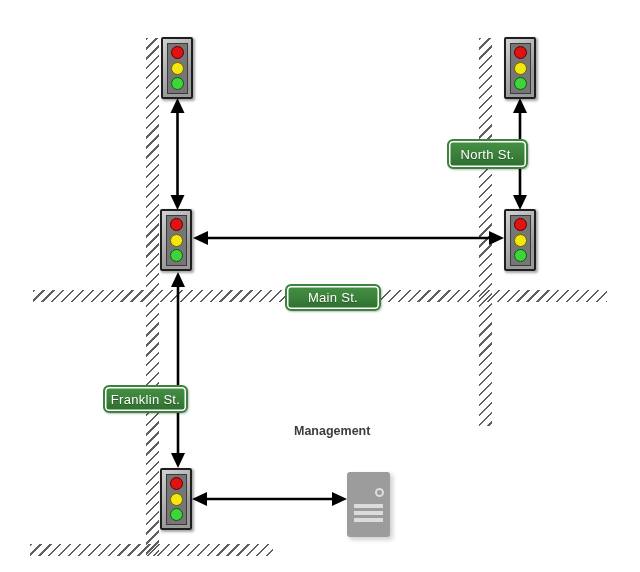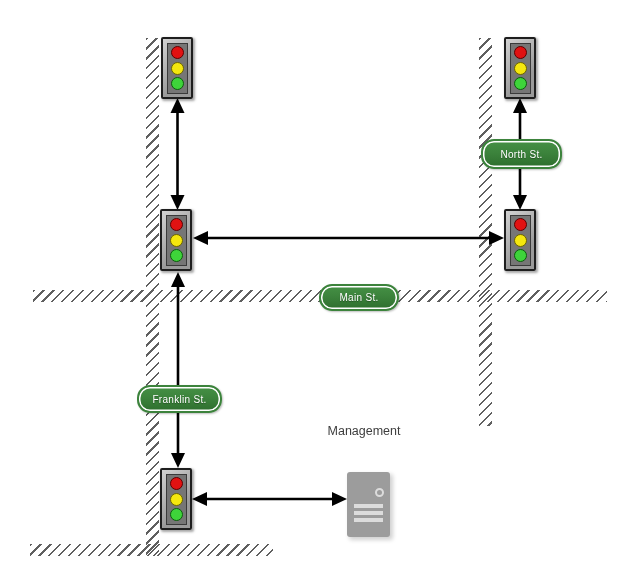--- a/index.html
+++ b/index.html
@@ -33,29 +33,29 @@
   .lamp-yellow{background:var(--lamp-yellow,#f4e70e);border:1.5px solid var(--lamp-yellow-border,#6b6400);}
   .lamp-green{background:var(--lamp-green,#3ed43a);border:1.5px solid var(--lamp-green-border,#0c5c0c);}
   .tl1{left:161px;top:37px;} .tl2{left:504px;top:37px;}
   .tl3{left:160px;top:209px;} .tl4{left:504px;top:209px;}
   .tl5{left:160px;top:468px;}
   
   .street-label{position:absolute;z-index:5;box-sizing:border-box;
     background:linear-gradient(180deg,#459045 0%,var(--label-fill,#3c833c) 45%,var(--label-fill-dark,#2e6e2e) 100%);
     border:2.5px solid var(--label-fill,#3c833c);
     box-shadow:inset 0 0 0 1.5px #ffffff,1px 1px 2px rgba(0,0,0,.25);
-    border-radius:13px;display:flex;align-items:center;justify-content:center;
-    color:var(--label-text,#fff);font-size:10px;letter-spacing:.3px;
-    text-shadow:0 1px 1px rgba(0,0,0,.35);margin-left:34px;}
+    border-radius:6px;display:flex;align-items:center;justify-content:center;
+    color:var(--label-text,#fff);font-size:13px;letter-spacing:.3px;
+    text-shadow:0 1px 1px rgba(0,0,0,.35);}
   .lbl-north{left:447px;top:139px;width:81px;height:30px;}
-  .lbl-main{left:285px;top:284px;width:80px;height:27px;}
+  .lbl-main{left:285px;top:284px;width:96px;height:27px;}
   .lbl-franklin{left:103px;top:385px;width:85px;height:28px;text-align:center;}
   
   .server-label{position:absolute;left:294px;top:423px;width:140px;z-index:4;
-    text-align:center;font-size:12.5px;line-height:16px;font-weight:normal;
+    text-align:left;font-size:12.5px;line-height:16px;font-weight:bold;
     color:var(--text-dark,#3d3d3d);}
   .server{position:absolute;left:347px;top:472px;width:43px;height:65px;z-index:4;
     background:var(--server-body,#9c9c9c);border-radius:3px;
     box-shadow:2.5px 2.5px 4px rgba(0,0,0,.18);}
   .server .power{position:absolute;right:6px;top:16px;width:9px;height:9px;border-radius:50%;
     box-sizing:border-box;border:2px solid var(--server-detail,#dcdcdc);}
   .server .vent{position:absolute;left:7px;width:29px;height:3.5px;
     background:var(--server-detail,#dcdcdc);}
   .vent1{top:32px;} .vent2{top:39px;} .vent3{top:46px;}
 </style>

